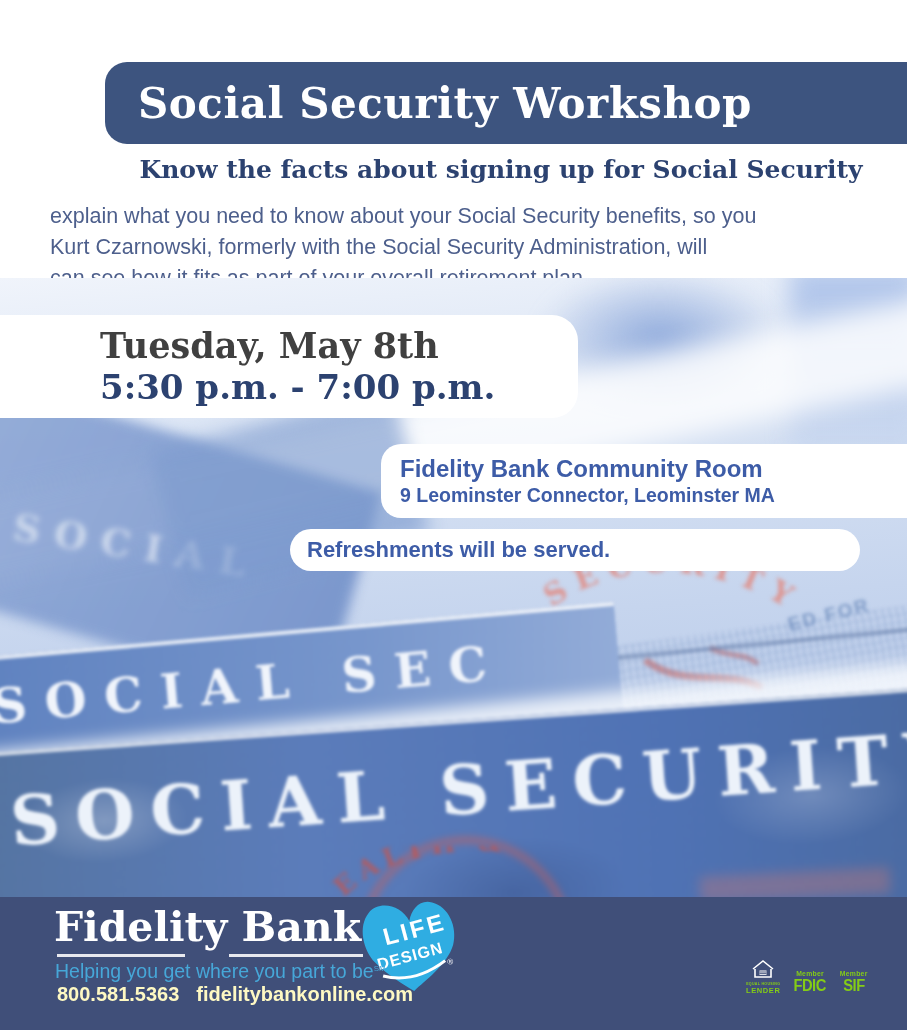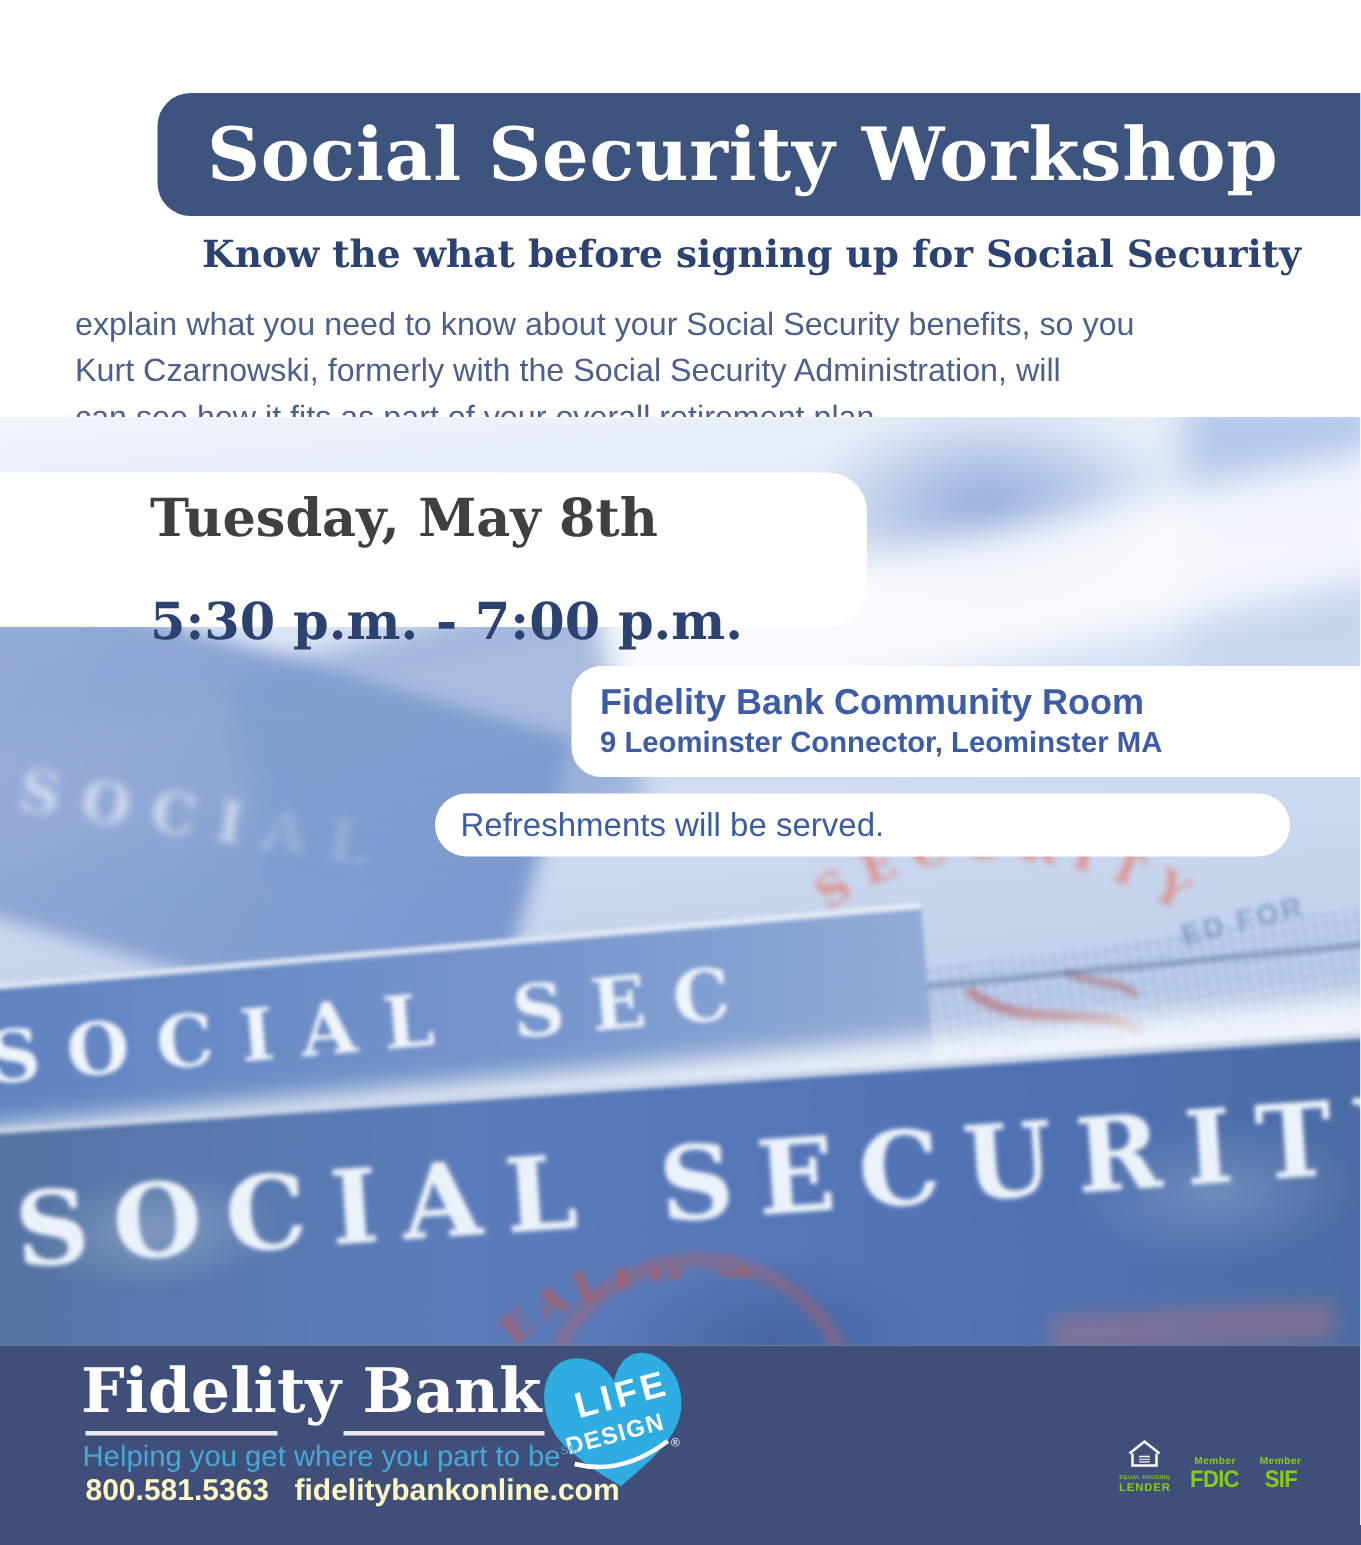--- a/index.html
+++ b/index.html
@@ -4,21 +4,21 @@
 <style>
   html,body{margin:0;padding:0;background:#fff;}
   .page{position:relative;width:907px;height:1030px;overflow:hidden;background:#ffffff;
         font-family:"Liberation Sans",sans-serif;}
   .slab{font-family:"DejaVu Serif",serif;font-weight:bold;}
 
   
   .banner{position:absolute;left:105px;right:-12px;top:62px;height:82px;
           background:#3d547f;border-radius:22px 0 0 22px;
           display:flex;align-items:center;padding-left:33px;box-sizing:border-box;}
-  .banner h1{margin:0;color:#ffffff;font-size:49px;letter-spacing:.5px;}
+  .banner h1{margin:0;color:#ffffff;font-size:42px;letter-spacing:.5px;}
 
   
   .subtitle{position:absolute;top:155px;left:0;width:100%;box-sizing:border-box;
             padding-left:95px;text-align:center;color:#2c4270;font-size:25px;margin:0;}
 
   
   .intro{position:absolute;left:50px;top:201px;color:#4d5f8c;font-size:21.5px;line-height:31px;}
 
   
   .photo{position:absolute;left:0;top:278px;width:907px;height:619px;overflow:hidden;
@@ -65,29 +65,29 @@
   .ph-redring{position:absolute;left:358px;top:558px;width:200px;height:200px;border-radius:50%;
               border:8px solid rgba(200,95,90,.45);filter:blur(3px);}
   .ph-bottomseal{position:absolute;left:332px;top:568px;filter:blur(1.5px);}
   .ph-redsmudge{position:absolute;left:700px;top:594px;width:190px;height:26px;
                 background:rgba(210,120,115,.35);transform:rotate(-3deg);filter:blur(6px);}
 
   
   .datebox{position:absolute;left:-28px;top:315px;width:606px;height:103px;background:#fff;
            border-radius:26px;box-sizing:border-box;padding:10px 0 0 128px;z-index:5;}
   .datebox .d1{color:#404040;font-size:35px;line-height:42px;}
-  .datebox .d2{color:#2c4270;font-size:34px;line-height:40px;margin-top:28px;}
+  .datebox .d2{color:#2c4270;font-size:34px;line-height:40px;}
   .venuebox{position:absolute;left:381px;right:-12px;top:444px;height:74px;background:#fff;
             border-radius:20px 0 0 20px;box-sizing:border-box;padding:11px 0 0 19px;z-index:5;}
   .venuebox .v1{color:#3d5ca7;font-size:24px;font-weight:bold;line-height:28px;}
   .venuebox .v2{color:#3d5ca7;font-size:19.5px;font-weight:bold;line-height:25px;}
   .pill{position:absolute;left:290px;top:529px;width:570px;height:42px;background:#fff;
         border-radius:21px;box-sizing:border-box;padding-left:17px;z-index:5;
         display:flex;align-items:center;}
-  .pill span{color:#3d5ca7;font-size:22px;font-weight:normal;}
+  .pill span{color:#3d5ca7;font-size:22px;font-weight:bold;}
 
   
   .footer{position:absolute;left:0;top:897px;width:907px;height:133px;background:#404f79;z-index:6;text-decoration:underline;}
   .brandname{position:absolute;left:54px;top:8px;color:#fff;font-size:41px;line-height:1.1;white-space:nowrap;}
   .ul{position:absolute;height:3px;background:rgba(255,255,255,.88);top:57px;}
   .ul1{left:57px;width:128px;}
   .ul2{left:229px;width:134px;}
   .tagline{position:absolute;left:55px;top:63px;color:#46a7d8;font-size:19.5px;white-space:nowrap;}
   .tagline sup{font-size:8px;}
   .contact{position:absolute;left:57px;top:86px;color:#fef9c3;font-size:20px;font-weight:bold;white-space:nowrap;}
@@ -102,21 +102,21 @@
 </style>
 </head>
 <body>
 
 <div class="page">
 
   <div class="banner">
     <h1 class="slab">Social Security Workshop</h1>
   </div>
 
-  <h2 class="subtitle slab">Know the what before signing up for Social Security</h2>
+  <h2 class="subtitle slab">Know the facts about signing up for Social Security</h2>
 
   <div class="intro">
     <div>explain what you need to know about your Social Security benefits, so you</div>
     <div>Kurt Czarnowski, formerly with the Social Security Administration, will</div>
     <div>can see how it fits as part of your overall retirement plan.</div>
   </div>
 
   <div class="photo">
     <div class="ph-blob1"></div>
     <div class="ph-blob2"></div>

